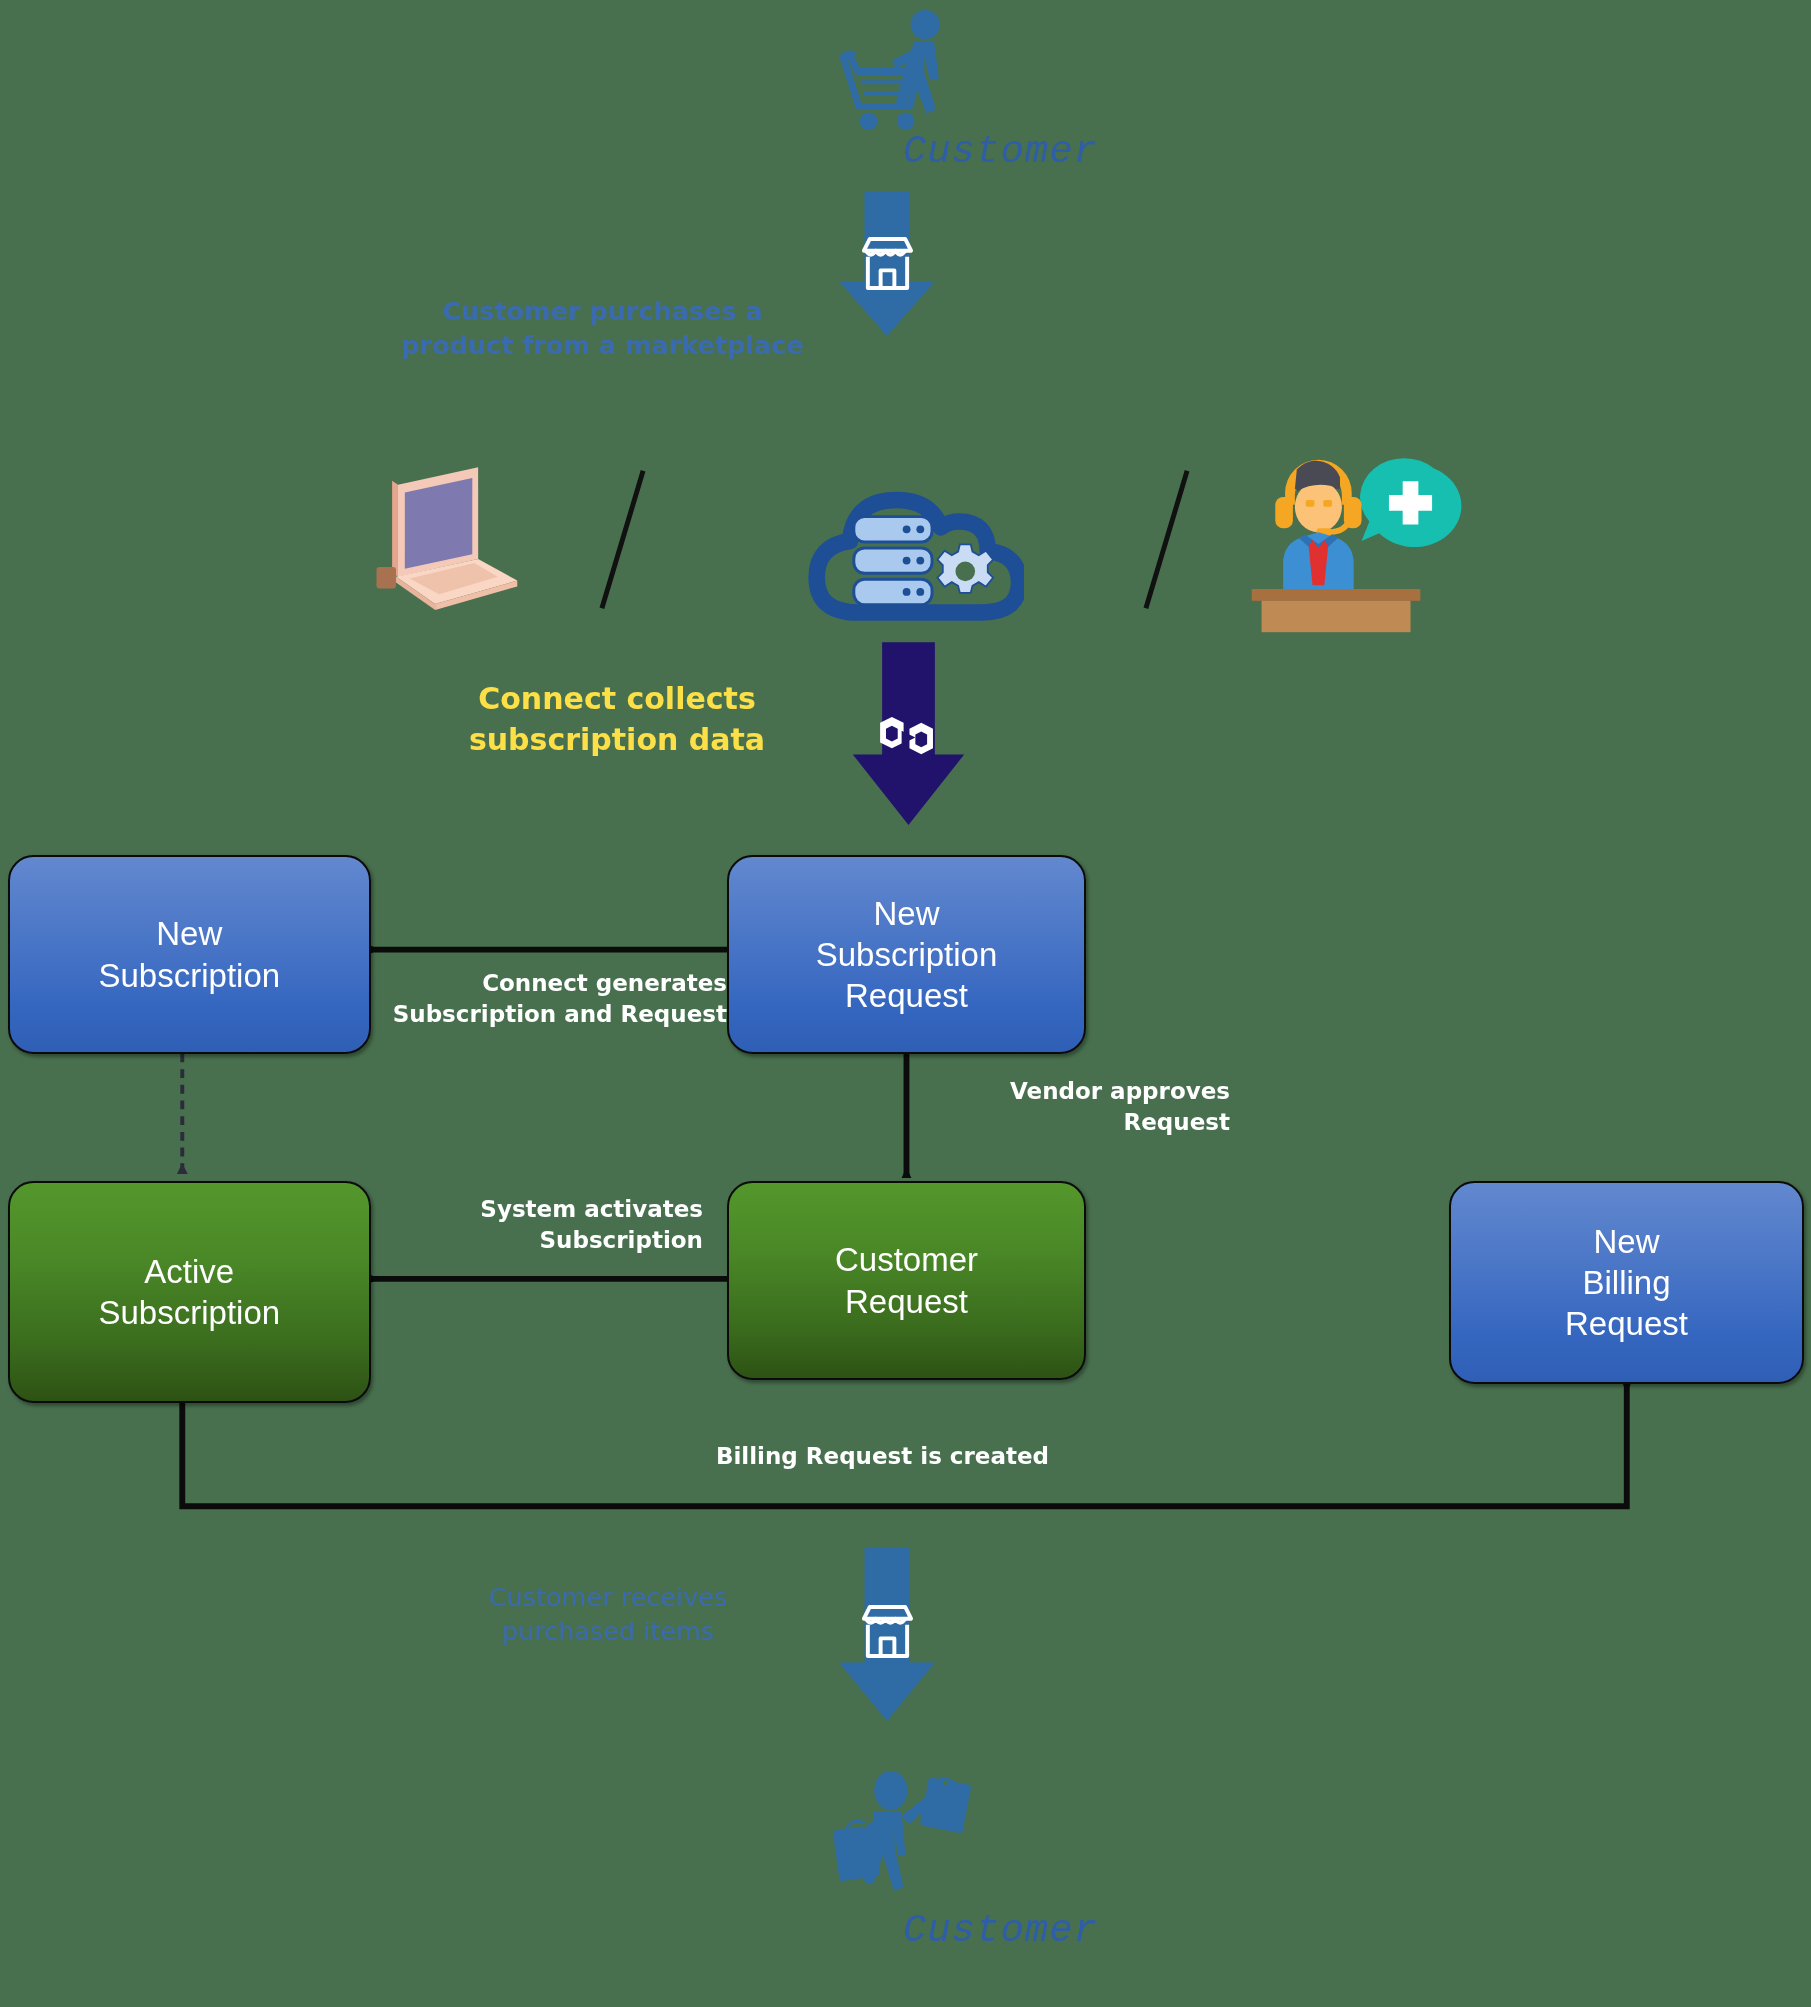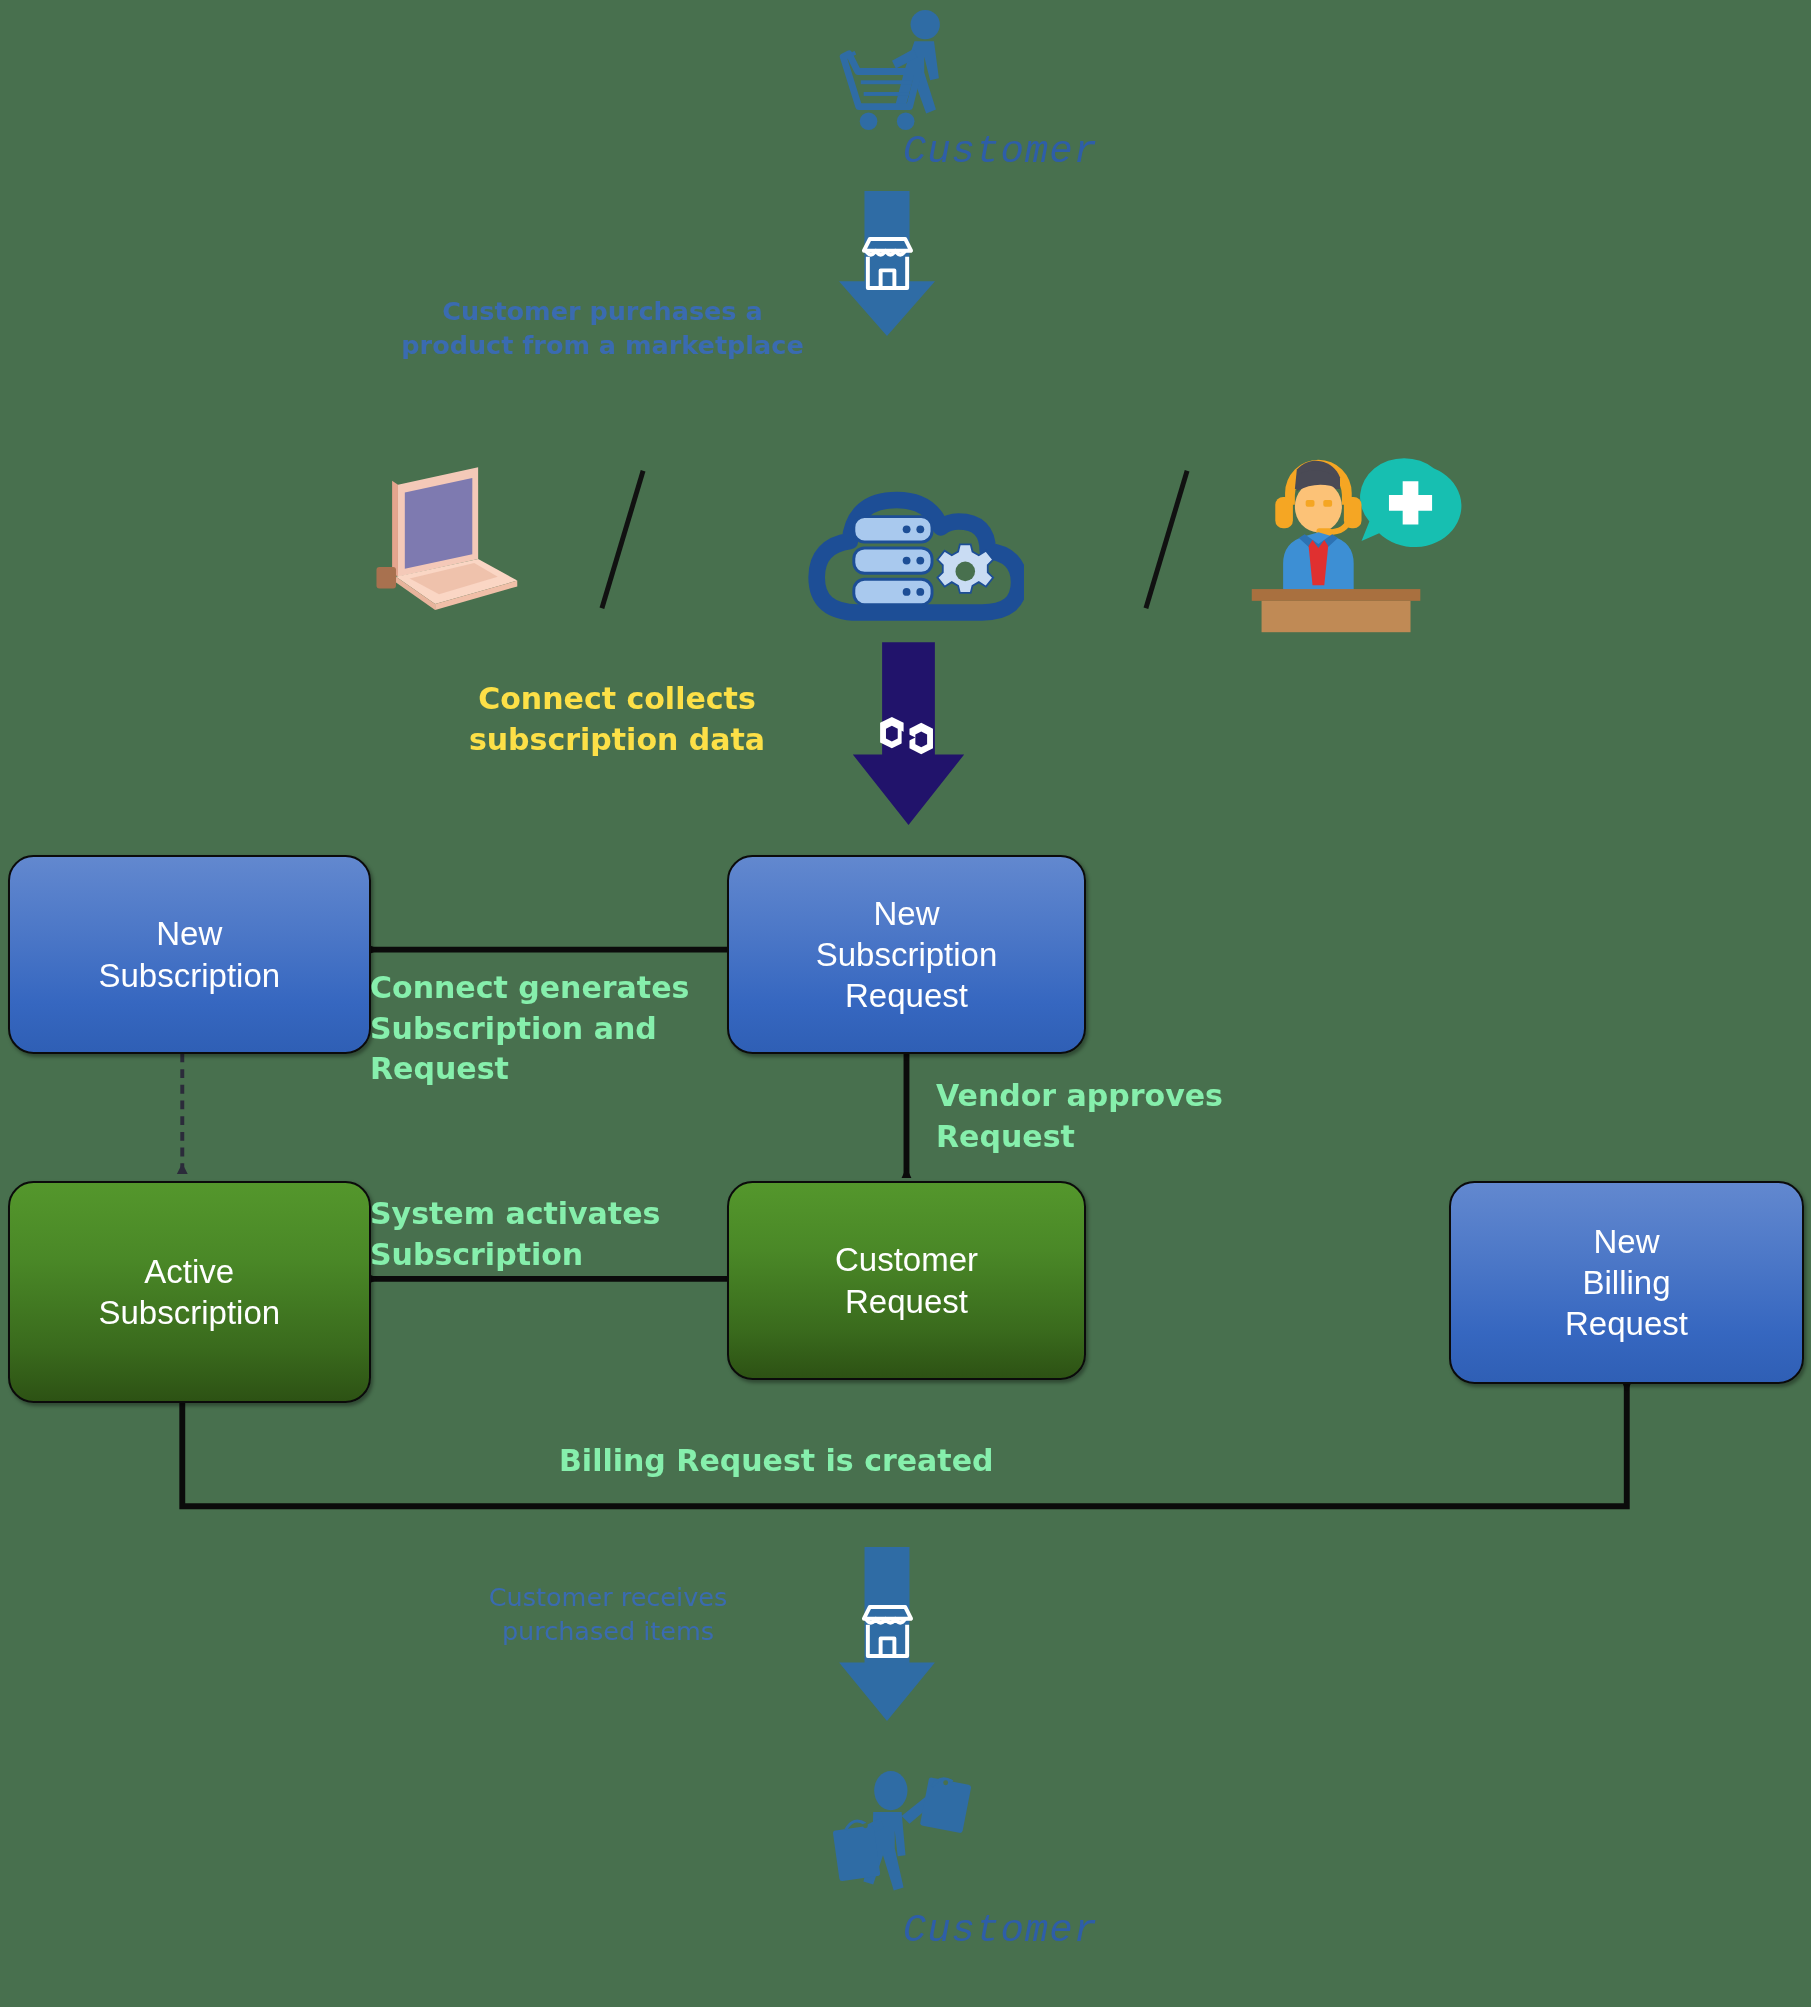--- a/index.html
+++ b/index.html
@@ -40,25 +40,25 @@
     font-size:30px;
     font-weight:bold;
     line-height:1.35;
     text-align:center;
     font-family:"DejaVu Sans",sans-serif;
     white-space:pre-line;
   }
 
   
   .edge-label{
-    color:#86efac;
-    font-size:30px;
+    color:#ffffff;
+    font-size:23px;
     font-weight:bold;
     line-height:1.35;
-    text-align:left;
+    text-align:right;
     font-family:"DejaVu Sans",sans-serif;
     white-space:pre-line;
   }
 
   
   .node{
     border:2.9px solid #0b0b0b;
     border-radius:25.5px;
     box-sizing:border-box;
     display:flex;align-items:center;justify-content:center;

